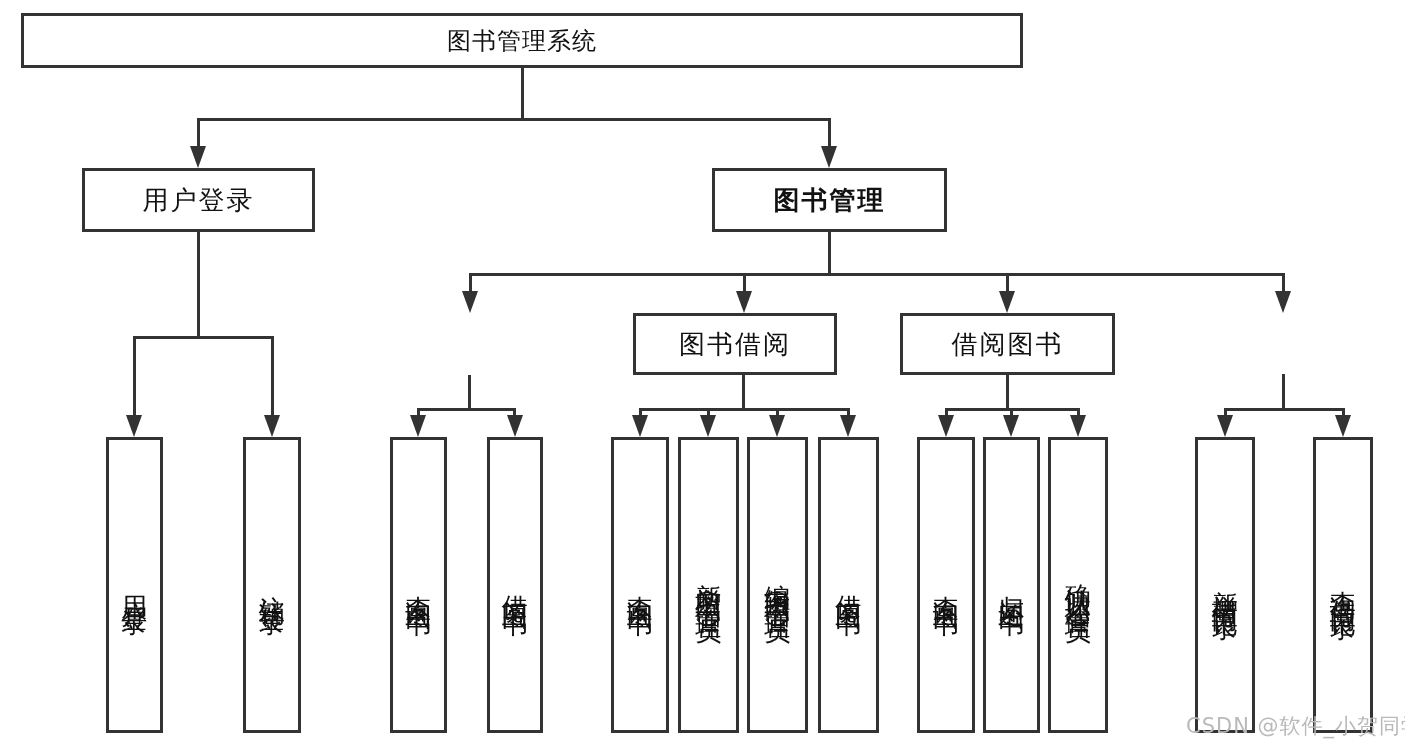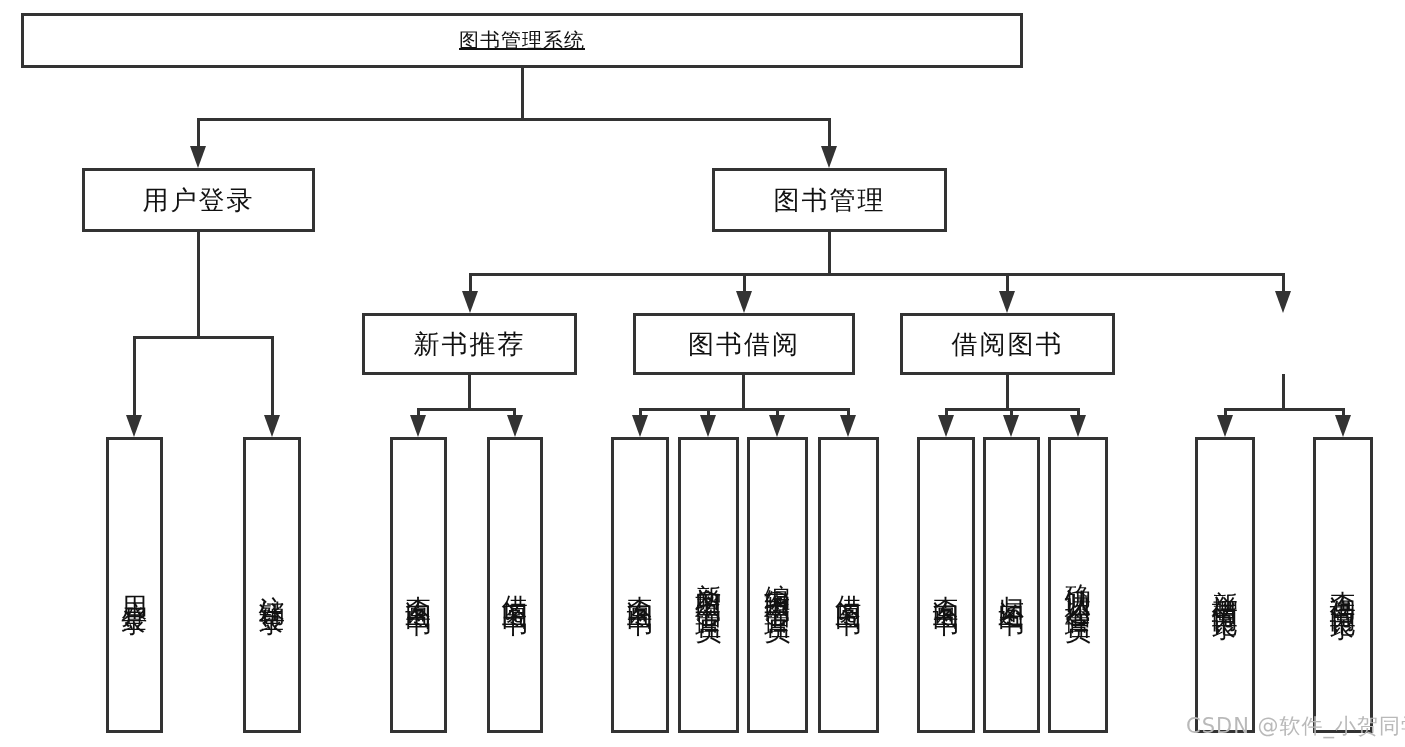--- a/index.html
+++ b/index.html
@@ -8,21 +8,21 @@
     font-family:"DejaVu Sans","Liberation Sans",sans-serif;
     color:#111111; overflow:hidden;
   }
   .box {
     position:absolute; box-sizing:border-box;
     border:3px solid #333333; background:#ffffff;
     display:flex; align-items:center; justify-content:center;
     text-align:center;
   }
   .hbox { font-size:26px; letter-spacing:2px; }
-  .hbox-root { font-size:20px; letter-spacing:1px;text-decoration:underline; }
+  .hbox-root { font-size:24px; letter-spacing:1px; }
   .vbox {
     writing-mode:vertical-lr; text-orientation:mixed;
     font-size:26px; letter-spacing:5px; line-height:1.1;
   }
   .vline { position:absolute; width:3px; background:#333333; }
   .hline { position:absolute; height:3px; background:#333333; }
   .arrow {
     position:absolute; width:0; height:0;
     border-left:8px solid transparent; border-right:8px solid transparent;
     border-top:22px solid #333333;
@@ -40,42 +40,41 @@
   <div class="box hbox hbox-root" style="left:21px; top:13px; width:1002px; height:55px;">图书管理系统</div>
 
   <div class="vline" style="left:521px; top:68px; height:50px;"></div>
   <div class="hline" style="left:197px; top:118px; width:634px;"></div>
   <div class="vline" style="left:197px; top:118px; height:30px;"></div>
   <div class="arrow" style="left:190px; top:146px;"></div>
   <div class="vline" style="left:828px; top:118px; height:30px;"></div>
   <div class="arrow" style="left:821px; top:146px;"></div>
 
   <div class="box hbox" style="left:82px; top:168px; width:233px; height:64px;">用户登录</div>
-  <div class="box hbox" style="left:712px; top:168px; width:235px; height:64px;">图书管理</div>
+  <div class="box hbox" style="left:712px; top:168px; width:235px; height:64px;font-weight:bold;">图书管理</div>
 
   <div class="vline" style="left:197px; top:232px; height:104px;"></div>
   <div class="hline" style="left:133px; top:336px; width:140px;"></div>
   <div class="vline" style="left:133px; top:336px; height:81px;"></div>
   <div class="arrow" style="left:126px; top:415px;"></div>
   <div class="vline" style="left:271px; top:336px; height:81px;"></div>
   <div class="arrow" style="left:264px; top:415px;"></div>
 
   <div class="vline" style="left:828px; top:231px; height:42px;"></div>
   <div class="hline" style="left:469px; top:273px; width:815px;"></div>
   <div class="vline" style="left:469px; top:273px; height:20px;"></div>
   <div class="arrow" style="left:462px; top:291px;"></div>
   <div class="vline" style="left:743px; top:273px; height:20px;"></div>
   <div class="arrow" style="left:736px; top:291px;"></div>
   <div class="vline" style="left:1006px; top:273px; height:20px;"></div>
   <div class="arrow" style="left:999px; top:291px;"></div>
   <div class="vline" style="left:1282px; top:273px; height:20px;"></div>
   <div class="arrow" style="left:1275px; top:291px;"></div>
 
-  <div class="box hbox" style="left:362px; top:313px; width:215px; height:62px;">新书推荐</div>
-  <div class="box hbox" style="left:633px; top:313px; width:222px; height:62px;">图书借阅</div>
+  <div class="box hbox" style="left:633px; top:313px; width:204px; height:62px;">图书借阅</div>
   <div class="box hbox" style="left:900px; top:313px; width:215px; height:62px;">借阅图书</div>
 
   <div class="vline" style="left:468px; top:375px; height:33px;"></div>
   <div class="hline" style="left:417px; top:408px; width:99px;"></div>
   <div class="vline" style="left:417px; top:408px; height:10px;"></div>
   <div class="arrow" style="left:410px; top:415px;"></div>
   <div class="vline" style="left:513px; top:408px; height:10px;"></div>
   <div class="arrow" style="left:507px; top:415px;"></div>
 
   <div class="vline" style="left:742px; top:375px; height:33px;"></div>

